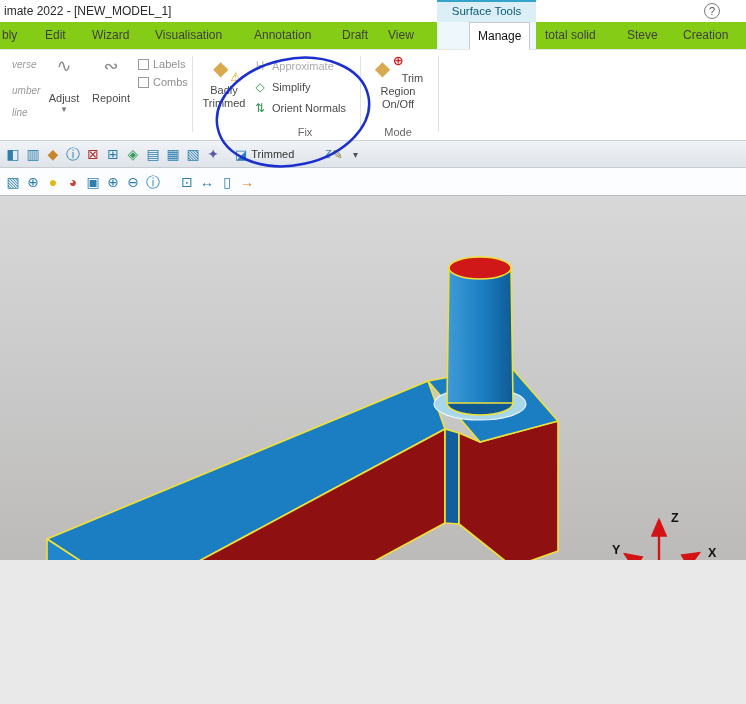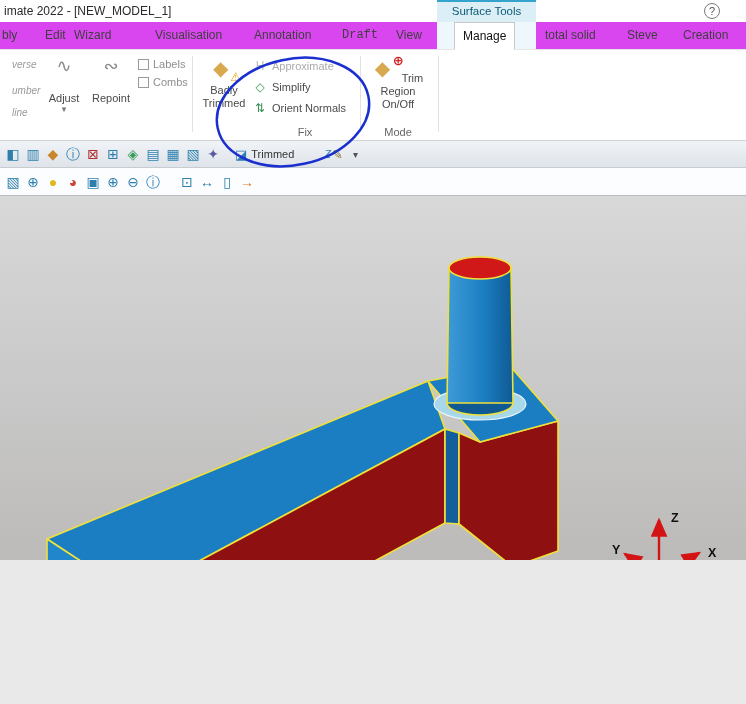--- a/index.html
+++ b/index.html
@@ -10,21 +10,21 @@
   
   #titlebar{position:absolute;top:0;left:0;right:0;height:22px;background:#ffffff;}
   .title-text{position:absolute;left:4px;top:4px;font-size:12px;color:#2a2a2a;white-space:nowrap;}
   .ctx-header{position:absolute;left:437px;top:0;width:99px;height:22px;box-sizing:border-box;
               background:#dceff7;border-top:2px solid #35a4cd;text-align:center;line-height:19px;
               font-size:11.5px;color:#0b5a77;}
   .help-btn{position:absolute;left:704px;top:3px;width:16px;height:16px;border:1.5px solid #7a7a7a;
             border-radius:50%;text-align:center;line-height:15px;font-size:11px;color:#555;box-sizing:border-box;}
 
   
-  #tabrow{position:absolute;top:22px;left:0;right:0;height:28px;background:#d946ef;
+  #tabrow{position:absolute;top:22px;left:0;right:0;height:28px;background:#84cc16;
           border-bottom:1px solid #e6e6e6;box-sizing:border-box;}
   .ctx-strip{position:absolute;left:437px;top:0;width:99px;height:27px;background:#eef7fc;}
   .tab{position:absolute;top:0;height:27px;line-height:27px;font-size:12px;color:#3f3f3f;white-space:nowrap;cursor:default;}
   .tab.active{background:#fff;border:1px solid #c9c9c9;border-bottom:1px solid #fff;
               padding:0 8px;color:#111;box-sizing:border-box;height:28px;}
 
   
   #ribbon{position:absolute;top:50px;left:0;right:0;height:91px;background:#fff;
           border-bottom:1px solid #d2d2d2;box-sizing:border-box;}
   .clip-label{position:absolute;left:12px;font-size:10px;color:#9a9a9a;white-space:nowrap;font-style:italic;}
@@ -83,26 +83,26 @@
   <div id="titlebar">
     <span class="title-text">imate 2022 - [NEW_MODEL_1]</span>
     <div class="ctx-header">Surface Tools</div>
     <div class="help-btn">?</div>
   </div>
 
   <div id="tabrow">
     <div class="ctx-strip"></div>
   <span class="tab" style="left: 2px;">bly</span>
       <span class="tab" style="left: 45px;">Edit</span>
-      <span class="tab" style="left: 74px;">Wizard</span>
+      <span class="tab" style="left: 92px;">Wizard</span>
       <span class="tab" style="left: 155px;">Visualisation</span>
       <span class="tab" style="left: 254px;">Annotation</span>
-      <span class="tab" style="left: 342px; font-family: Liberation Mono, monospace;">Draft</span>
-      <span class="tab" style="left: 396px;">View</span>
-      <span class="tab active" style="left: 454px; text-align: right;">Manage</span>
+      <span class="tab" style="left: 342px;">Draft</span>
+      <span class="tab" style="left: 388px;">View</span>
+      <span class="tab active" style="left: 469px; text-align: right;">Manage</span>
       <span class="tab" style="left: 545px;">total solid</span>
       <span class="tab" style="left: 627px;">Steve</span>
       <span class="tab" style="left: 683px;">Creation</span>
     </div>
 
   <div id="ribbon">
     <span class="clip-label" style="top:9px">verse</span>
     <span class="clip-label" style="top:35px">umber</span>
     <span class="clip-label" style="top:57px">line</span>
 

